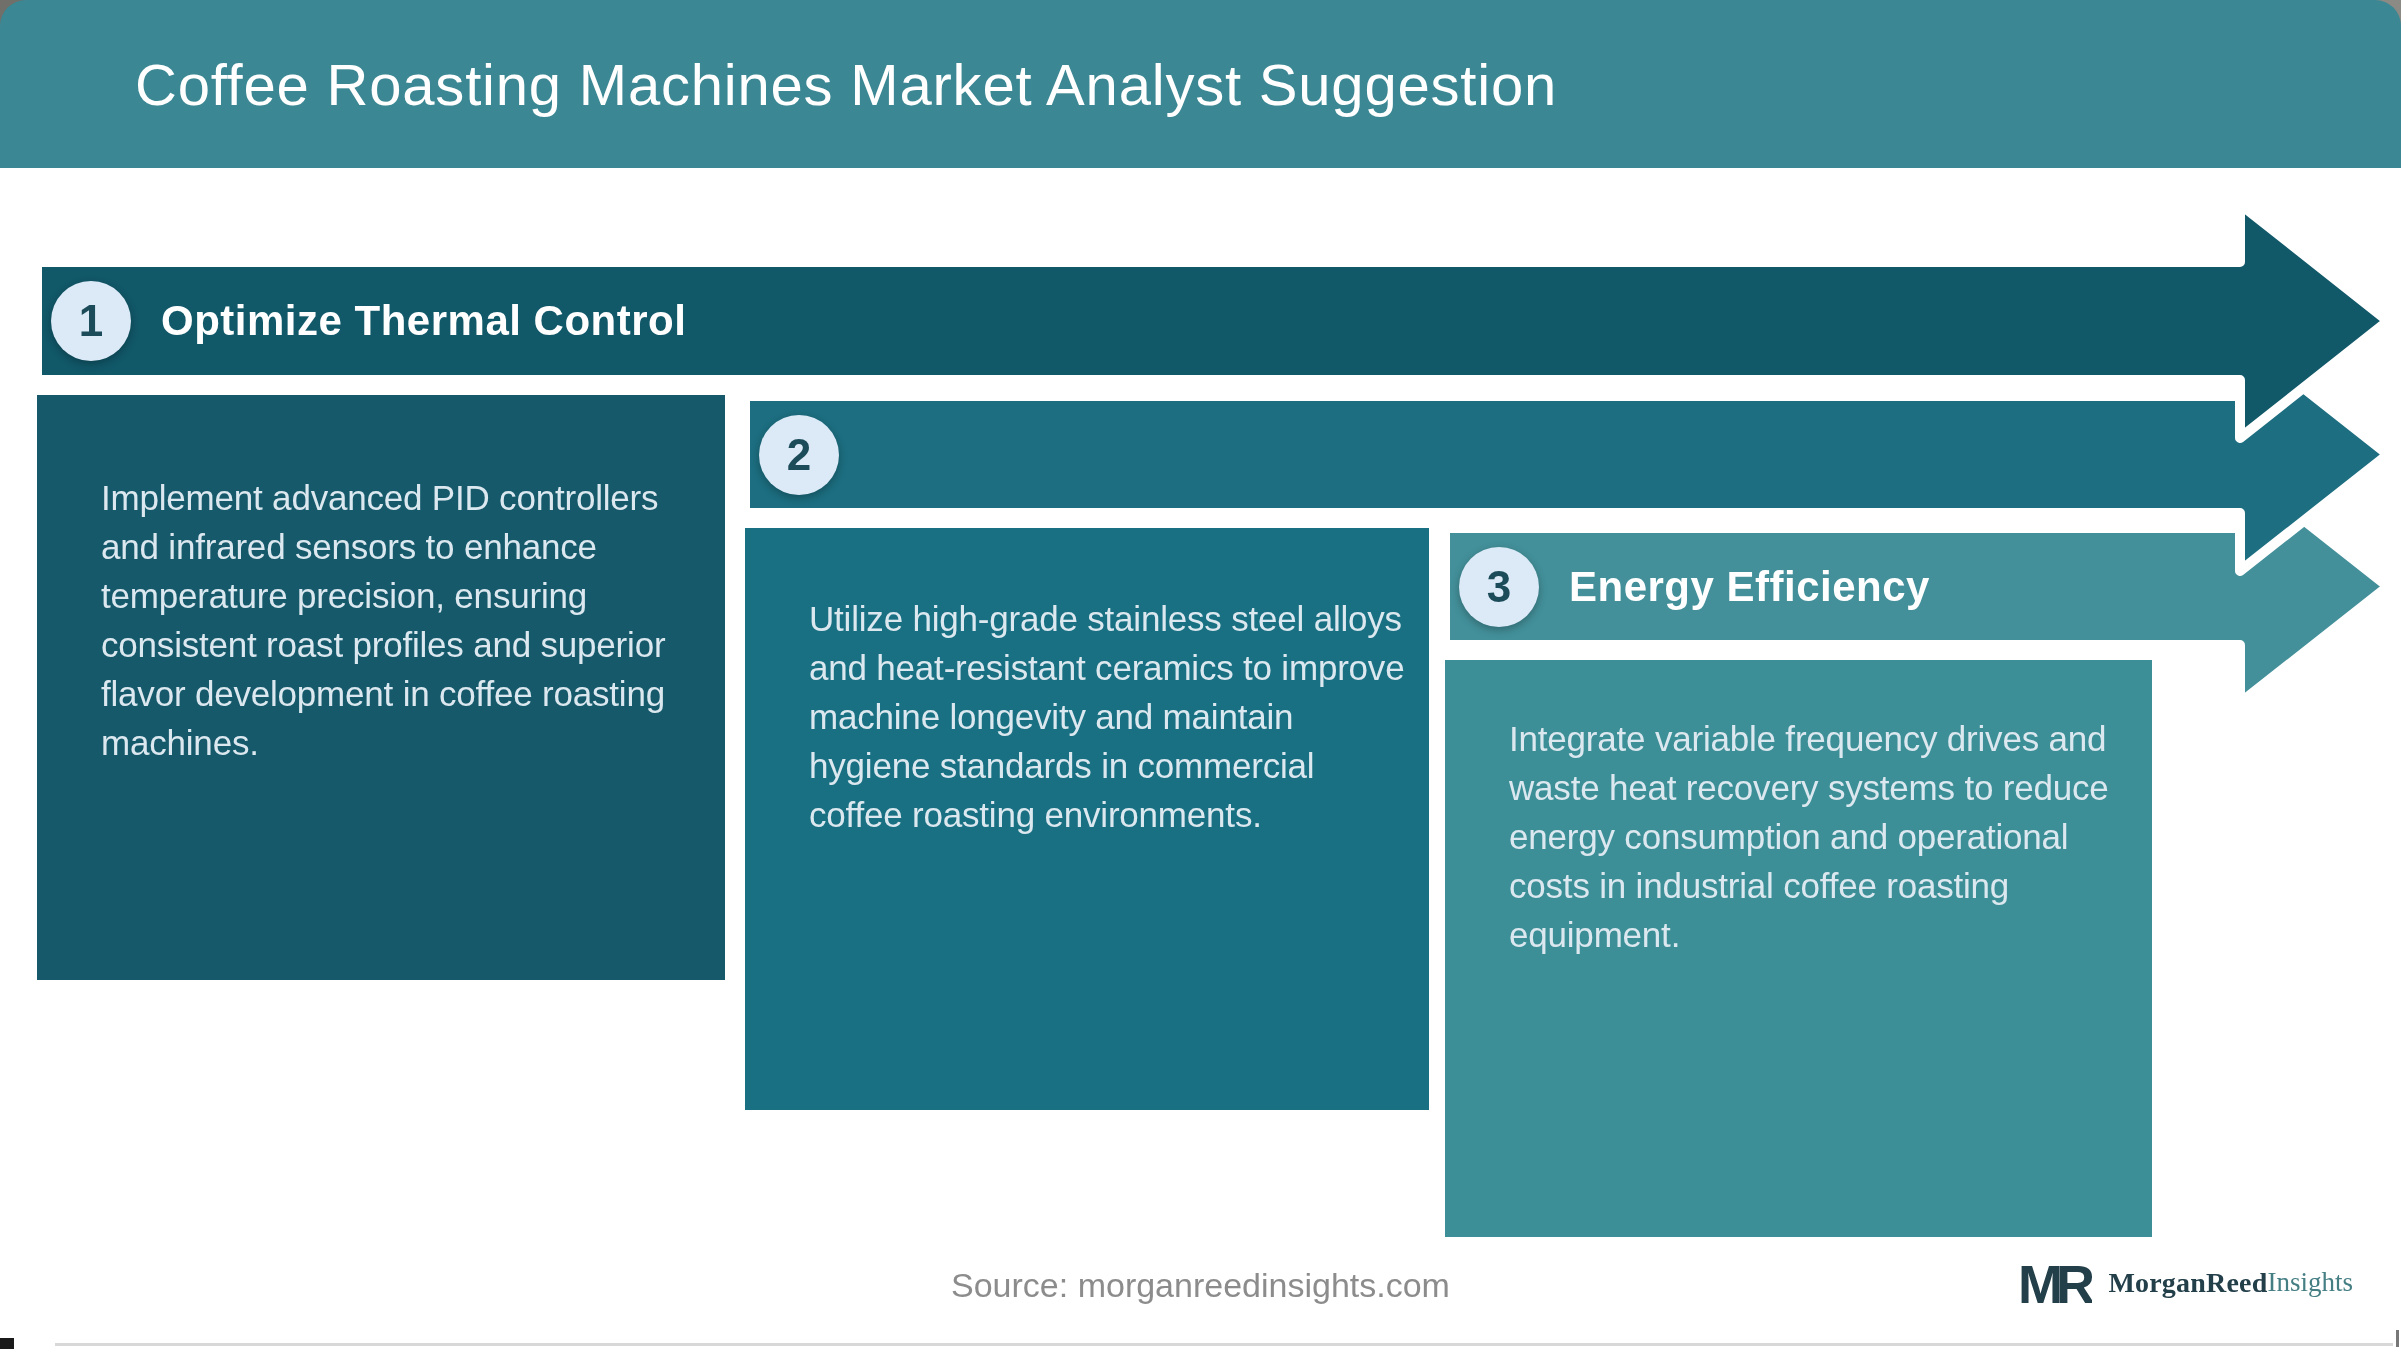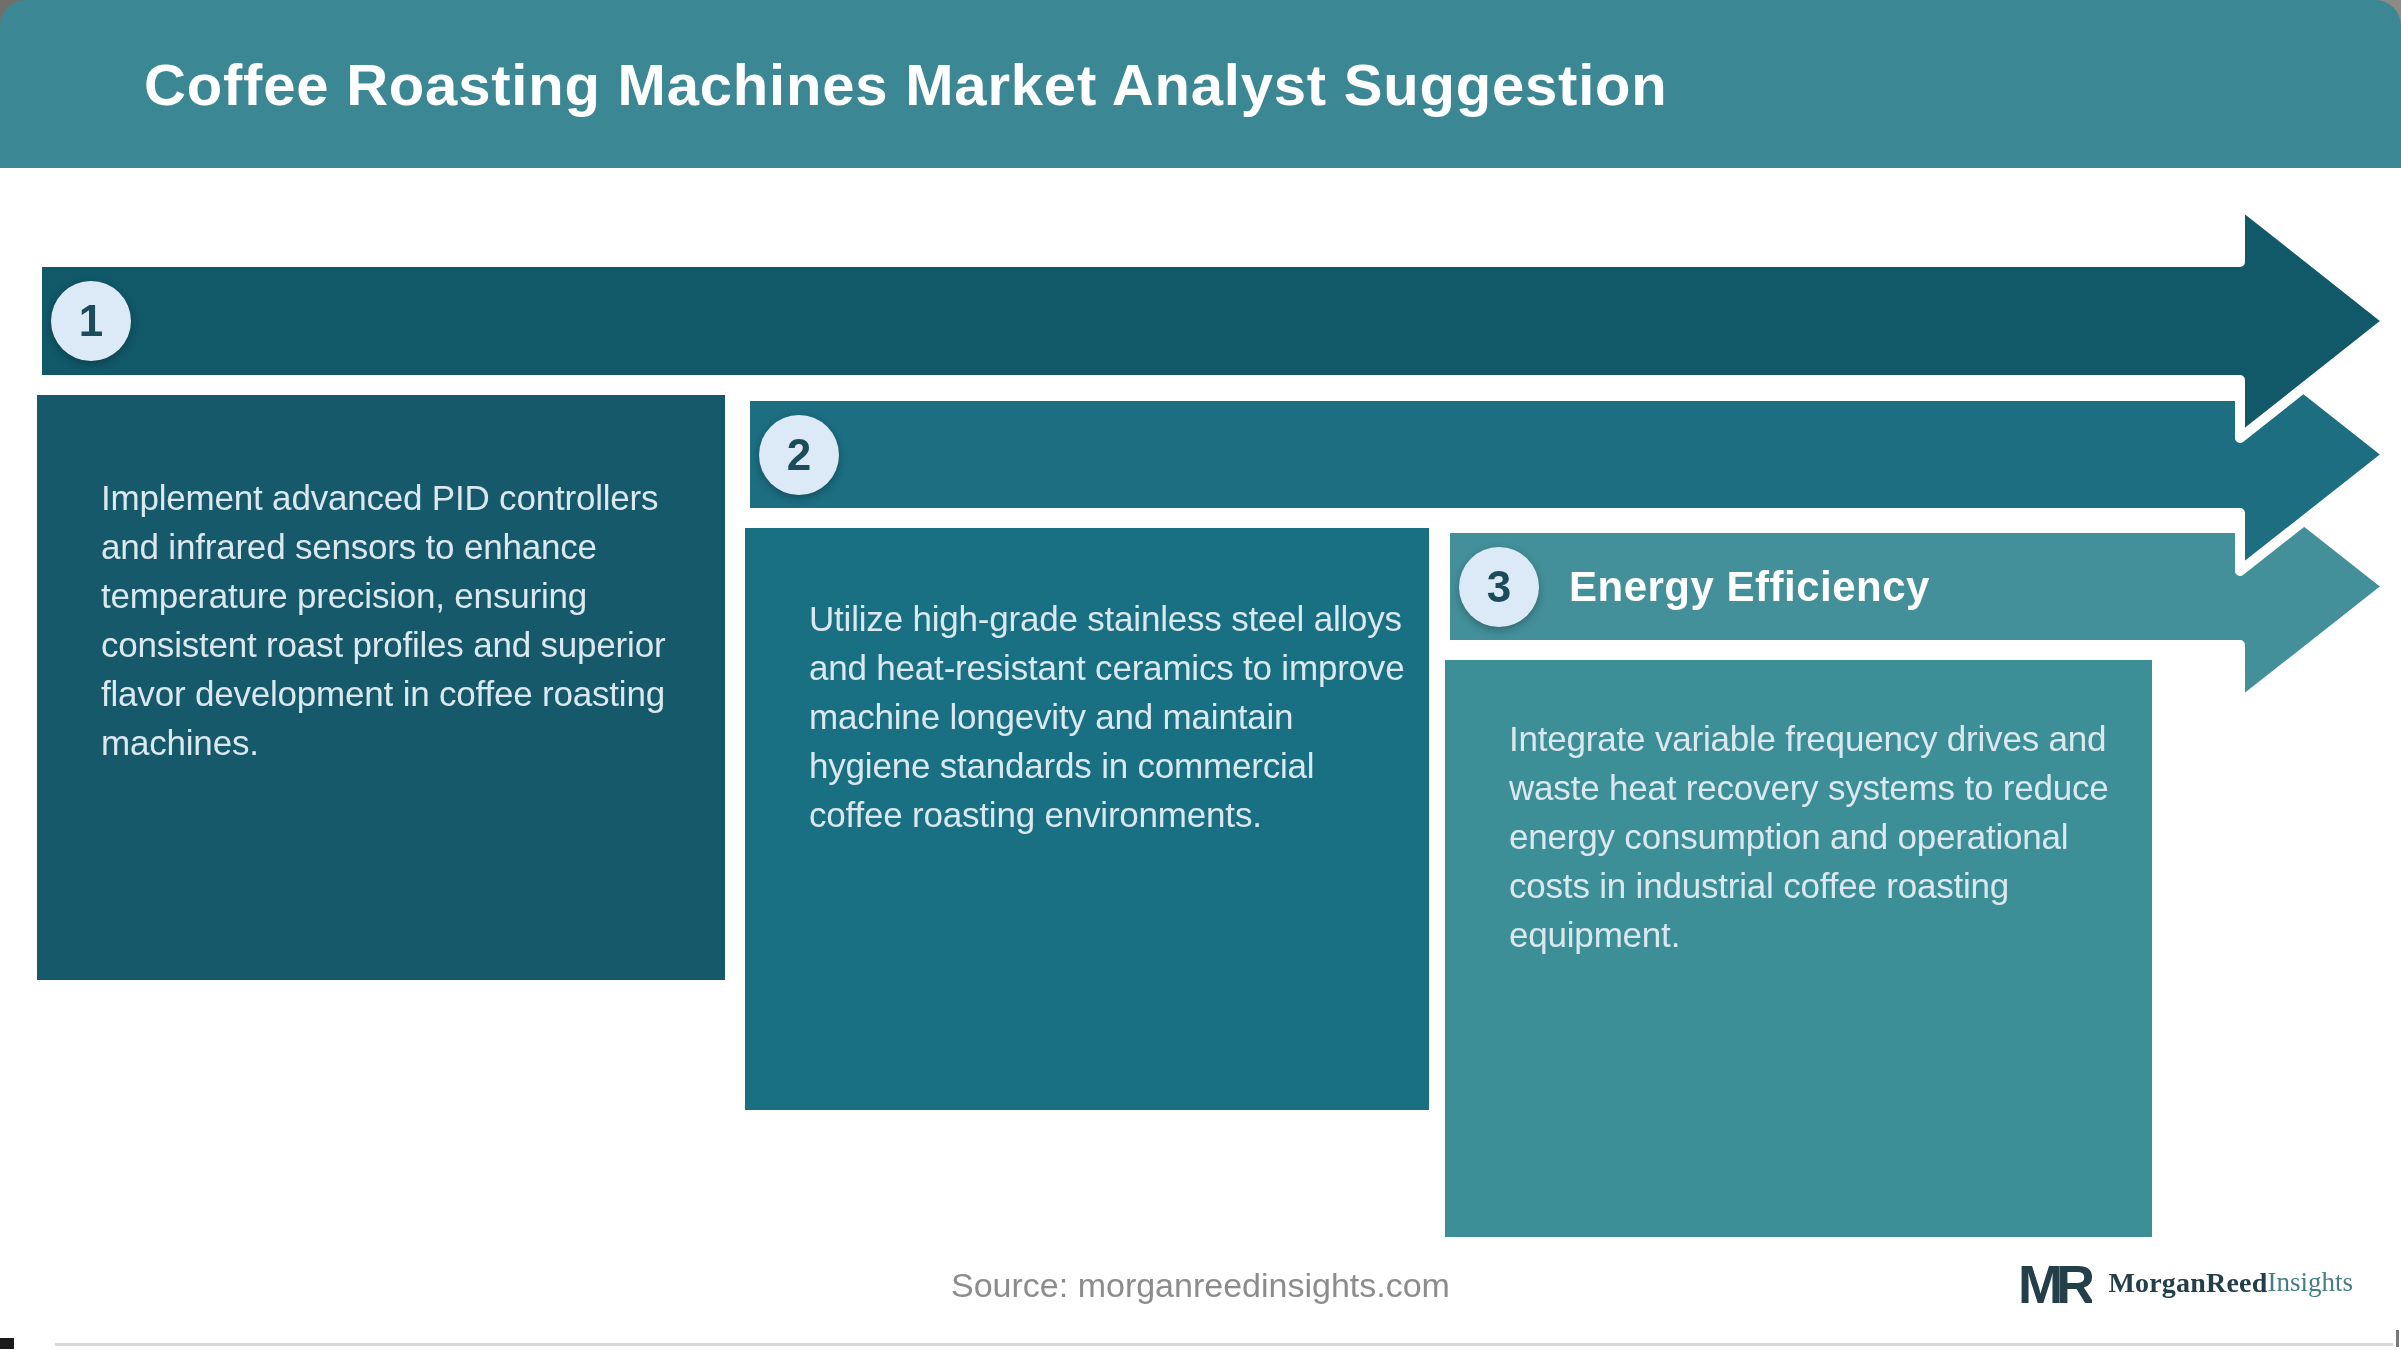--- a/index.html
+++ b/index.html
@@ -13,21 +13,21 @@
   .corner.tr{right:0;background:var(--cornerR);}
 
   .header{
     position:absolute;left:0;top:0;width:2401px;height:168px;
     background:var(--header);
     border-radius:26px 26px 0 0;
     display:flex;align-items:center;
     box-sizing:border-box;padding-left:135px;z-index:1;
   }
   .page-title{
-    color:var(--titleText);font-size:58px;font-weight:bold;letter-spacing:0.8px;margin-left:9px;
+    color:var(--titleText);font-size:58px;font-weight:normal;letter-spacing:0.8px;
   }
 
   .arrow-layer{position:absolute;left:0;top:0;z-index:2;}
 
   .banner{
     position:absolute;display:flex;align-items:center;z-index:3;
     box-sizing:border-box;padding-left:14px;
   }
   .banner.b1{left:37px;top:262px;width:2200px;height:118px;}
   .banner.b2{left:745px;top:396px;width:1492px;height:117px;}
@@ -99,20 +99,21 @@
 <svg class="arrow-layer" width="2401" height="1350" viewBox="0 0 2401 1350">
   <polygon points="1445,528 2240,528 2240,470 2388,586.5 2240,703 2240,645 1445,645" fill="var(--bar3)" stroke="#ffffff" stroke-width="10" stroke-linejoin="round"></polygon>
   <polygon points="745,396 2240,396 2240,338 2388,454.5 2240,571 2240,513 745,513" fill="var(--bar2)" stroke="#ffffff" stroke-width="10" stroke-linejoin="round"></polygon>
   <polygon points="37,262 2240,262 2240,204 2388,321 2240,438 2240,380 37,380" fill="var(--bar1)" stroke="#ffffff" stroke-width="10" stroke-linejoin="round"></polygon>
 </svg>
 
 <div class="banner b1">
   <div class="num-badge">
     <span>1</span>
   </div>
+  <div class="banner-title">Optimize Thermal Control</div>
 </div>
 <div class="banner b2">
   <div class="num-badge">
     <span>2</span>
   </div>
 </div>
 <div class="banner b3">
   <div class="num-badge">
     <span>3</span>
   </div>

